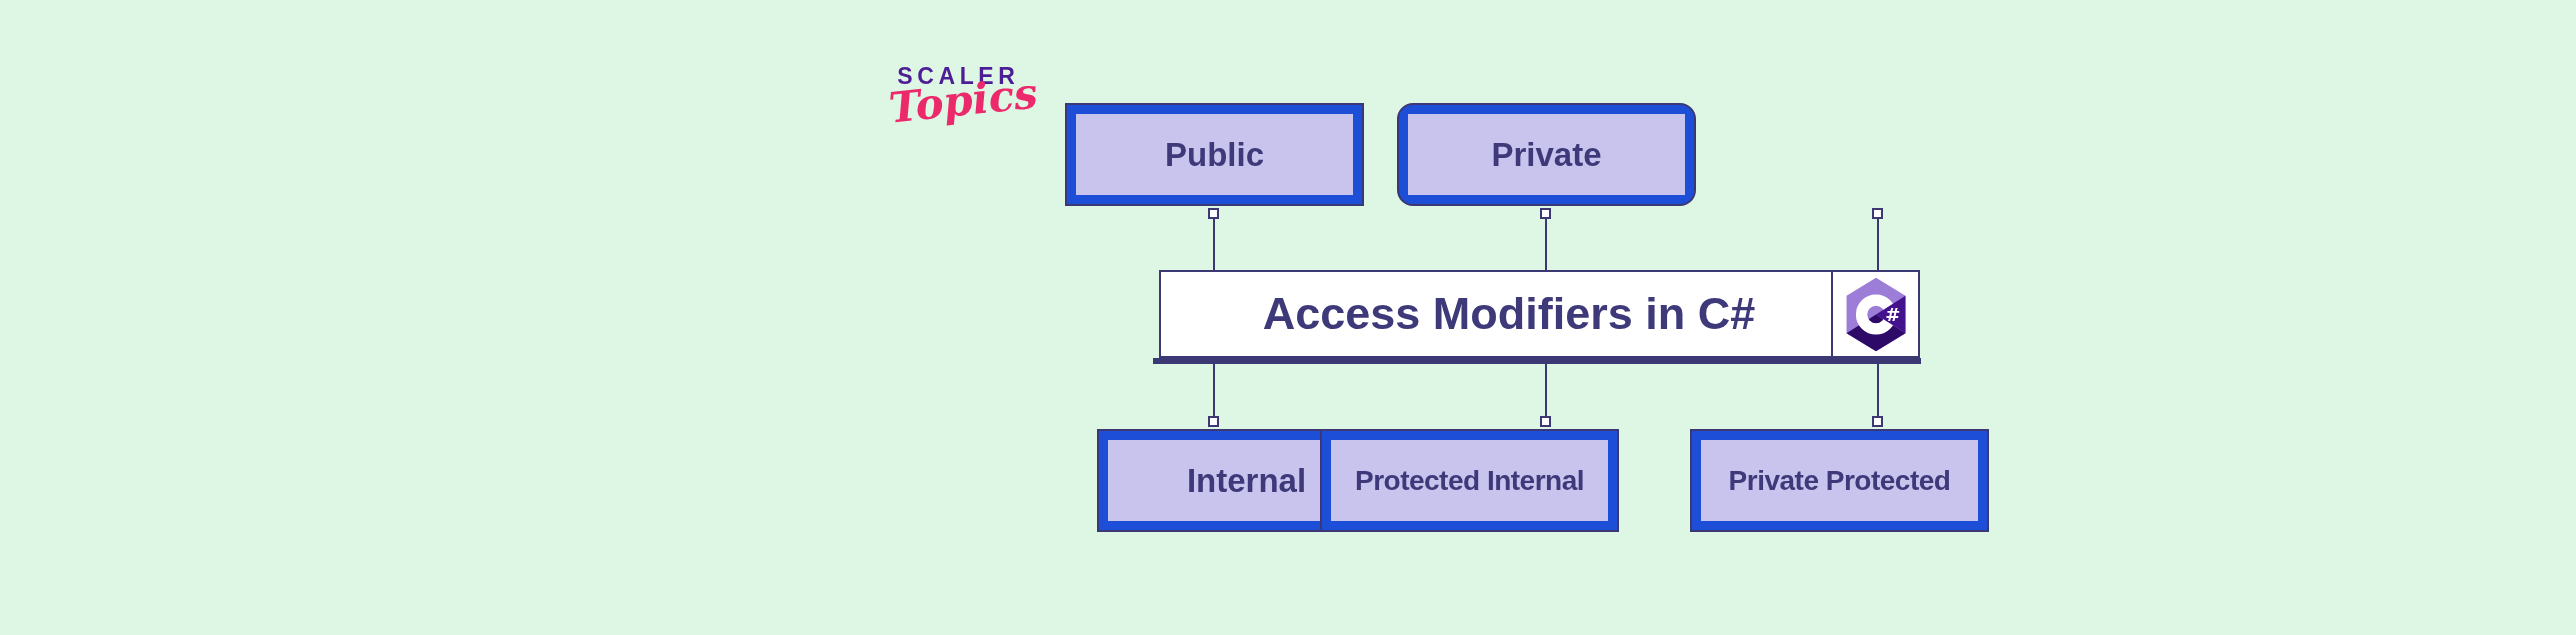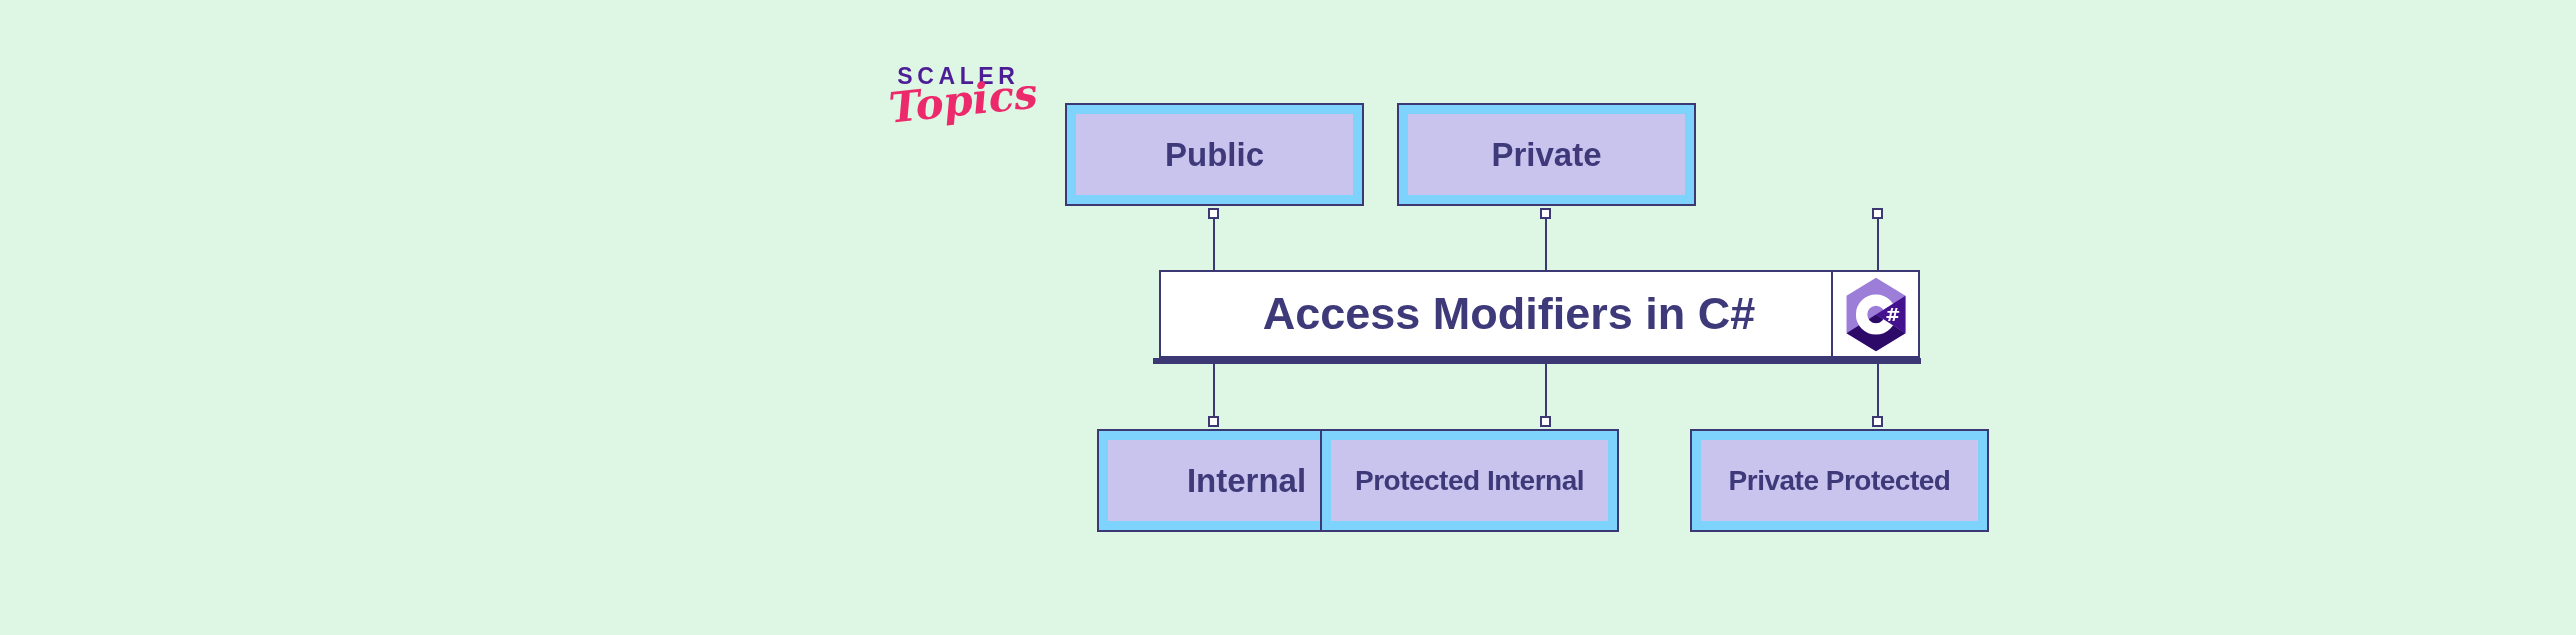--- a/index.html
+++ b/index.html
@@ -22,21 +22,21 @@
   .brand-script{
     font-family:"DejaVu Serif",serif;
     font-style:italic;font-weight:bold;
     font-size:42px;line-height:1;
     color:#ec2a6b;margin-top:-2.1px;
     transform:rotate(-6deg);transform-origin:left top;
   }
   
   .node{
     position:absolute;width:299px;height:103px;
-    background:#7dd3fc;border:2.1px solid #3b3874;
+    background:#1d4ed8;border:2.1px solid #3b3874;
     box-sizing:border-box;
   }
   .node-fill{
     position:absolute;inset:9.3px;background:#c9c4ee;
     display:flex;align-items:center;justify-content:center;
   }
   .node-label{
     color:#3e3a7a;font-weight:bold;
     font-family:"Liberation Sans",sans-serif;
     white-space:nowrap;
@@ -82,21 +82,21 @@
   <div class="brand">
     <div class="brand-top">SCALER</div>
     <div class="brand-script">Topics</div>
   </div>
 
   <div class="node" style="left:1065px;top:103px;">
     <div class="node-fill">
       <span class="node-label lbl-lg">Public</span>
     </div>
   </div>
-  <div class="node" style="left:1397px;top:103px;">
+  <div class="node" style="left:1397px;top:103px;border-radius:16px;">
     <div class="node-fill">
       <span class="node-label lbl-lg">Private</span>
     </div>
   </div>
 
   <div class="sq" style="left:1208px;top:208px;"></div>
   <div class="vline" style="left:1213px;top:219px;height:51px;"></div>
   <div class="sq" style="left:1540px;top:208px;"></div>
   <div class="vline" style="left:1545px;top:219px;height:51px;"></div>
   <div class="sq" style="left:1872px;top:208px;"></div>

